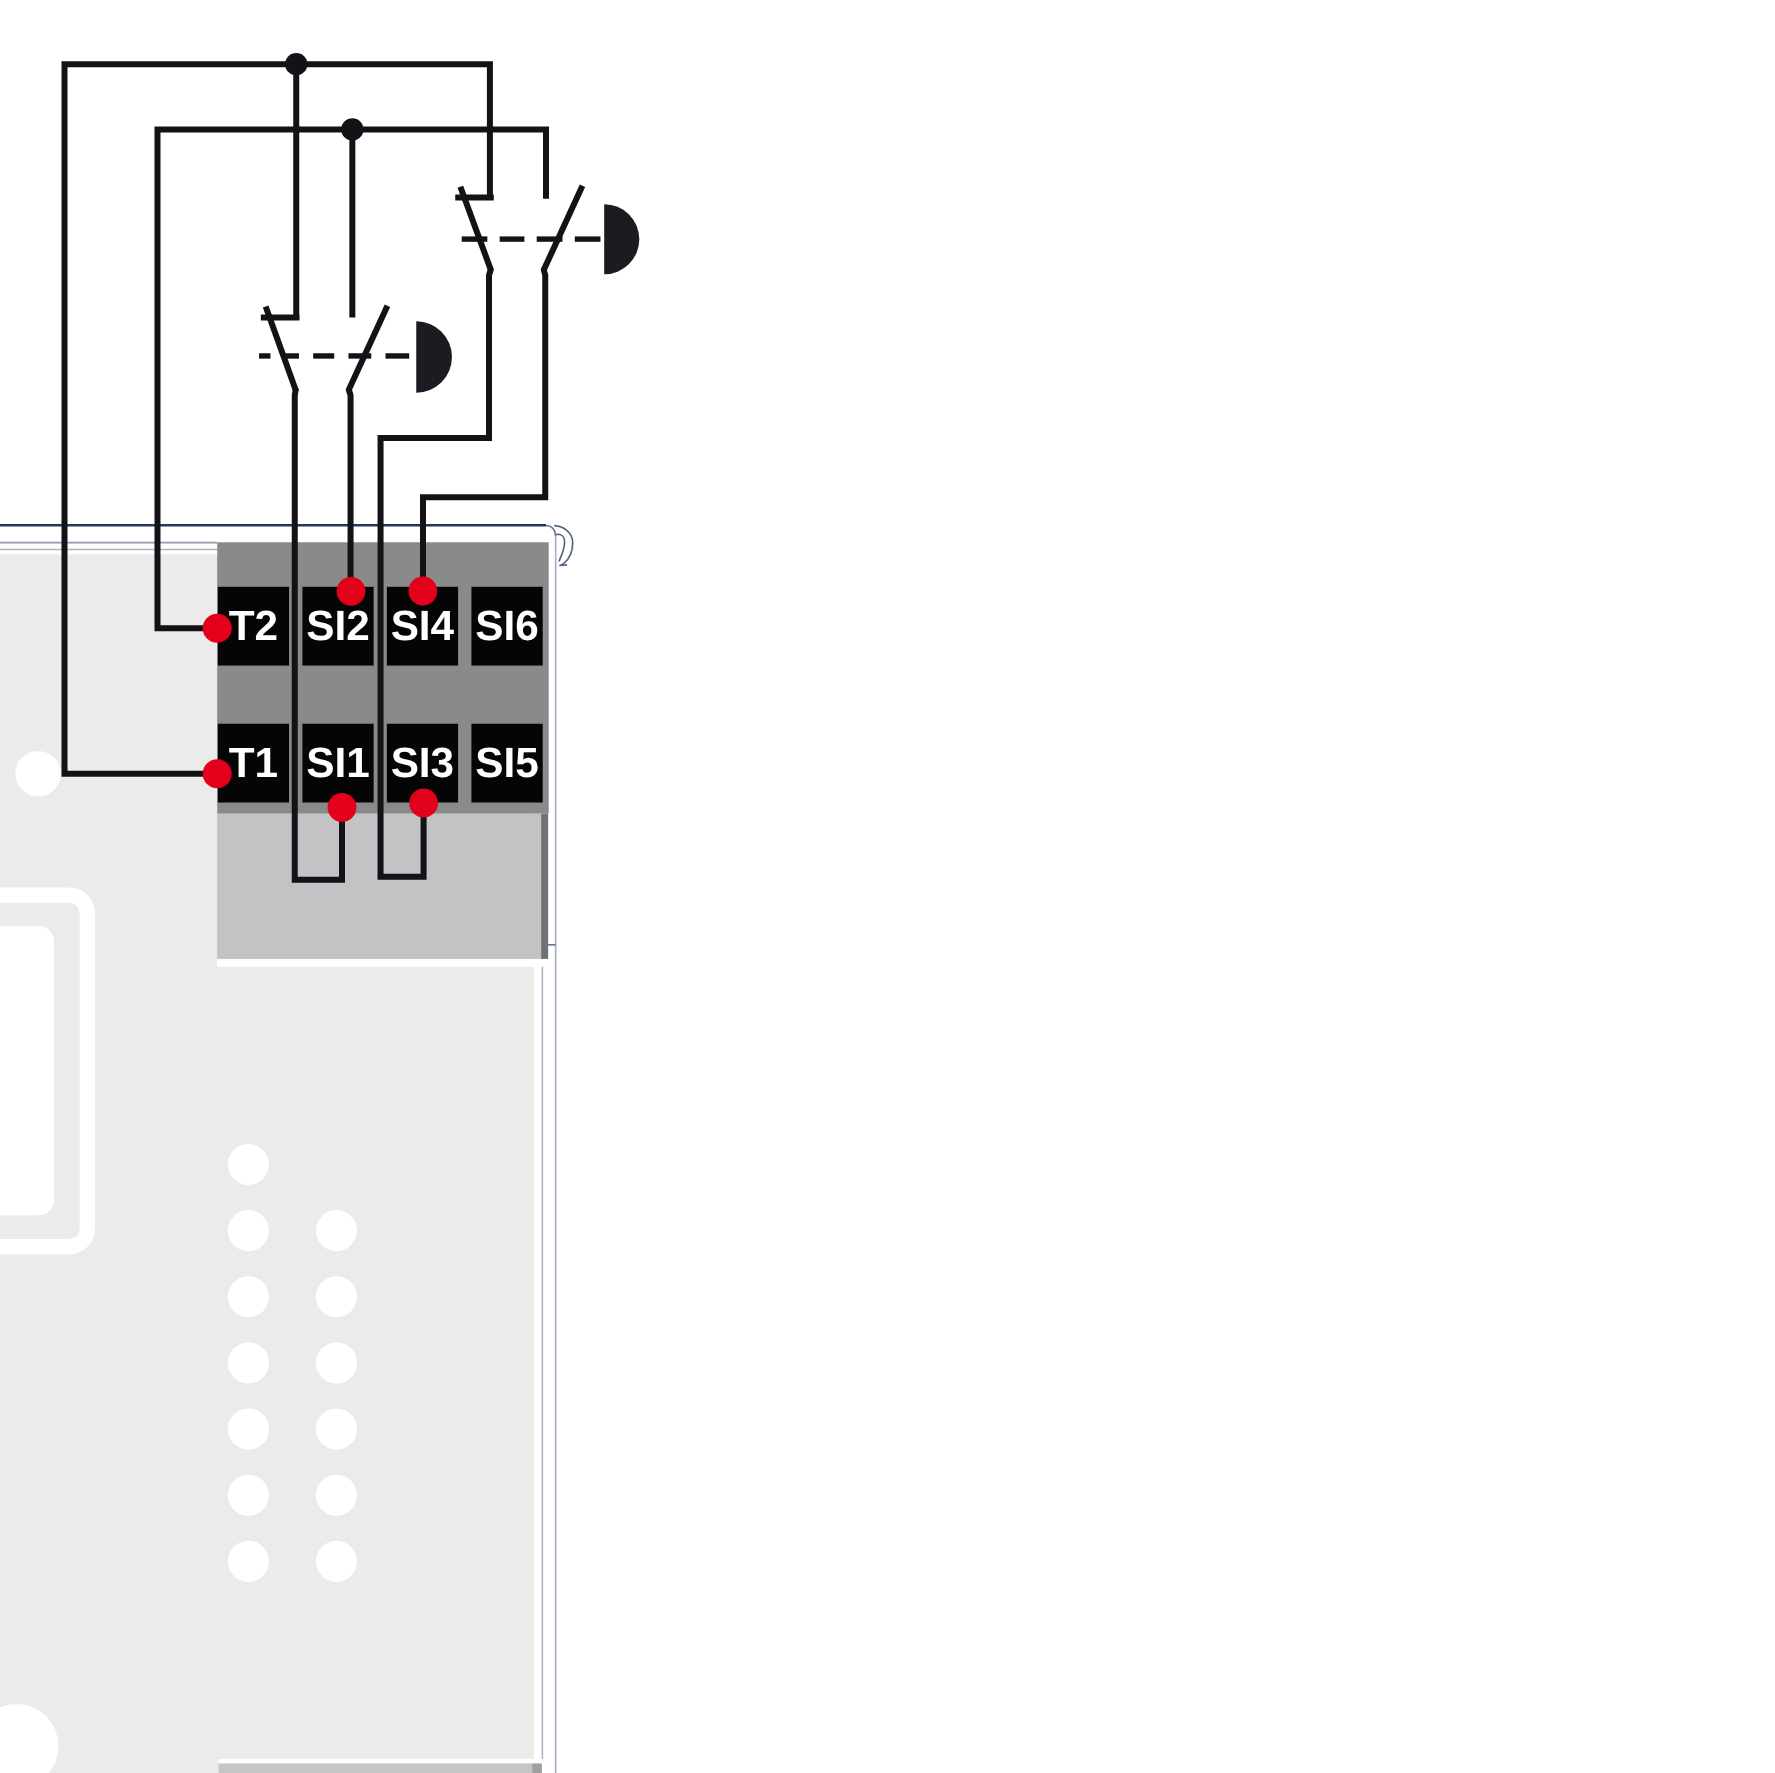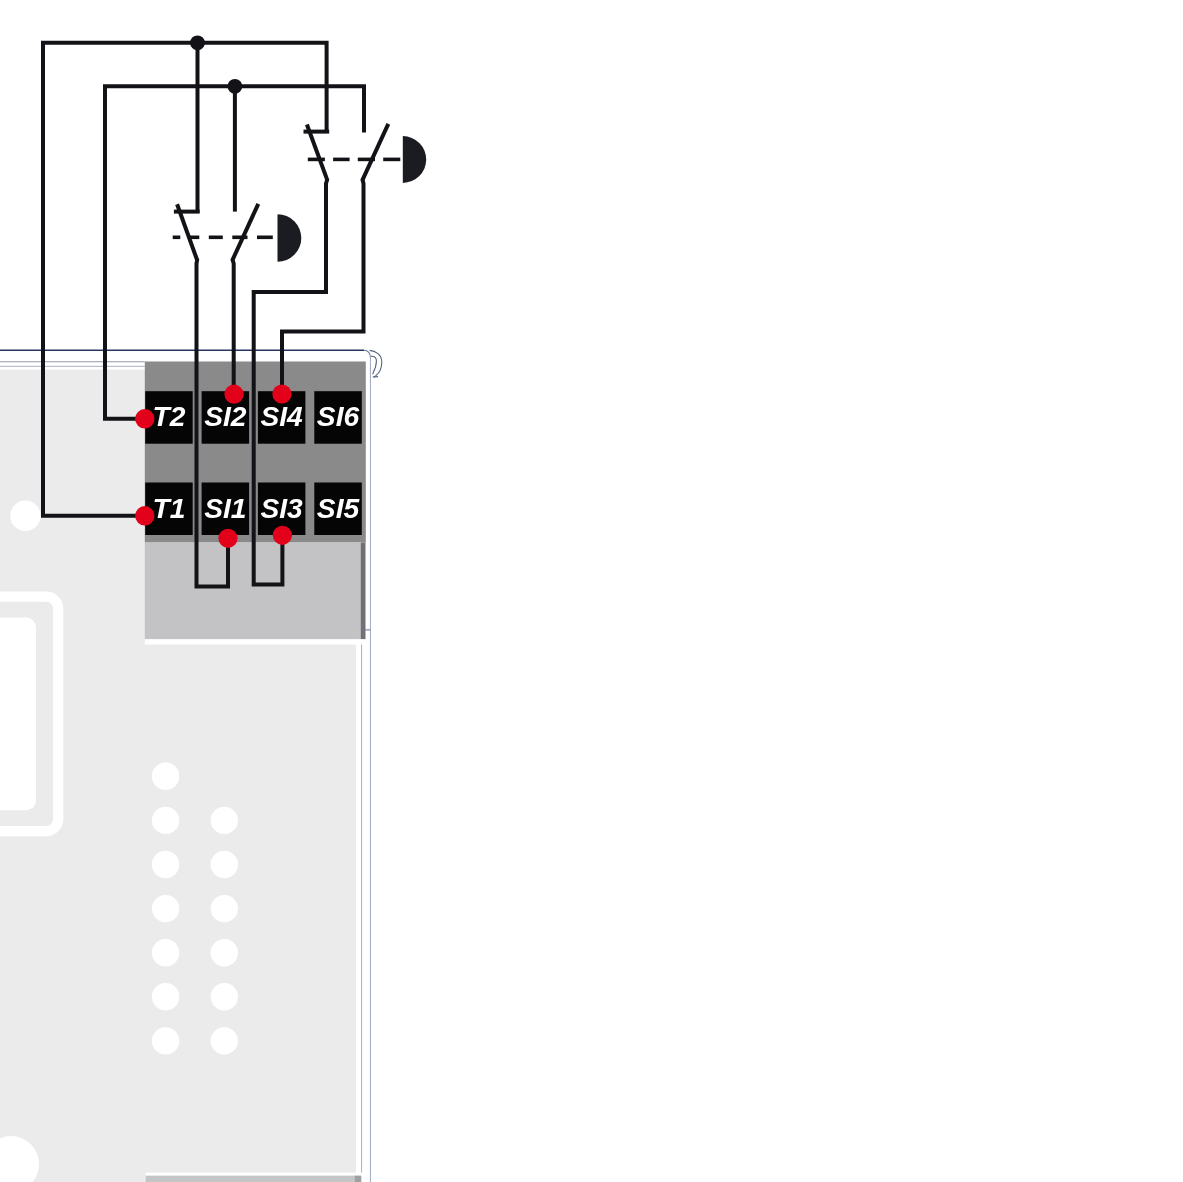--- a/index.html
+++ b/index.html
@@ -1,17 +1,17 @@
 <!DOCTYPE html>
 <html><head>
 <meta charset="utf-8">
 <style>
   html,body{margin:0;padding:0;background:#ffffff;}
   .page{position:relative;width:1071px;height:1182px;background:#ffffff;overflow:hidden;
-        font-family:"Liberation Sans", sans-serif;font-style:italic;}
+        font-family:"Liberation Sans", sans-serif;}
 </style>
 </head>
 <body>
 <div class="page">
 <svg width="1183" height="1182" viewBox="0 0 1183 1182" xmlns="http://www.w3.org/2000/svg">
 
   <rect x="0" y="0" width="1183" height="1182" fill="#ffffff"></rect>
 
   <rect x="0" y="369.5" width="356" height="812.5" fill="#ebebeb"></rect>
 

